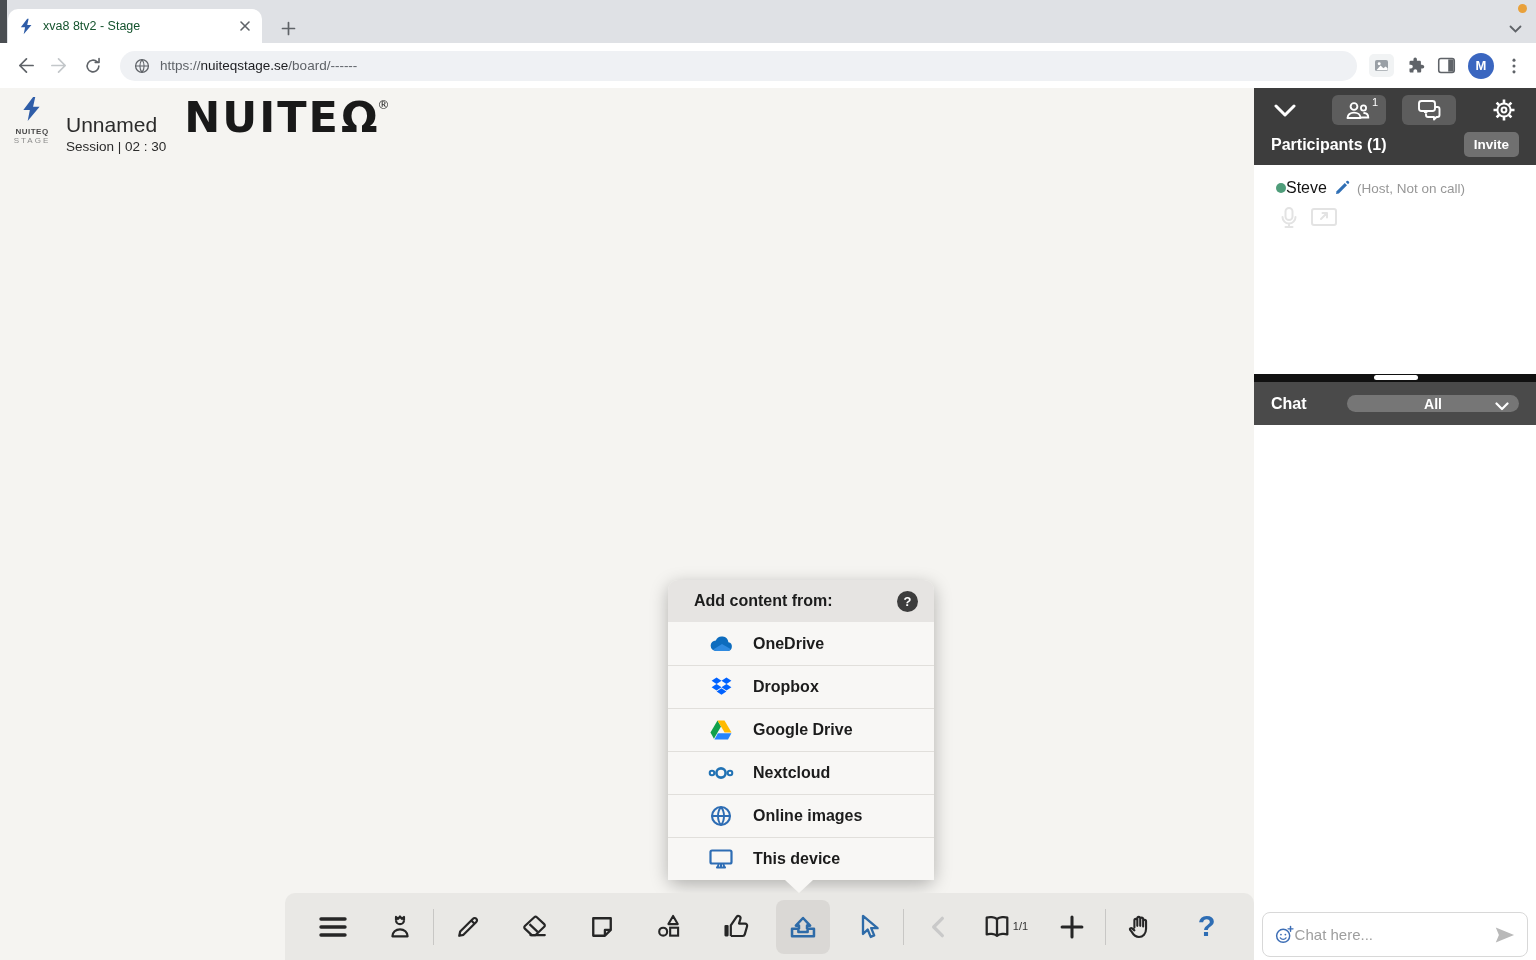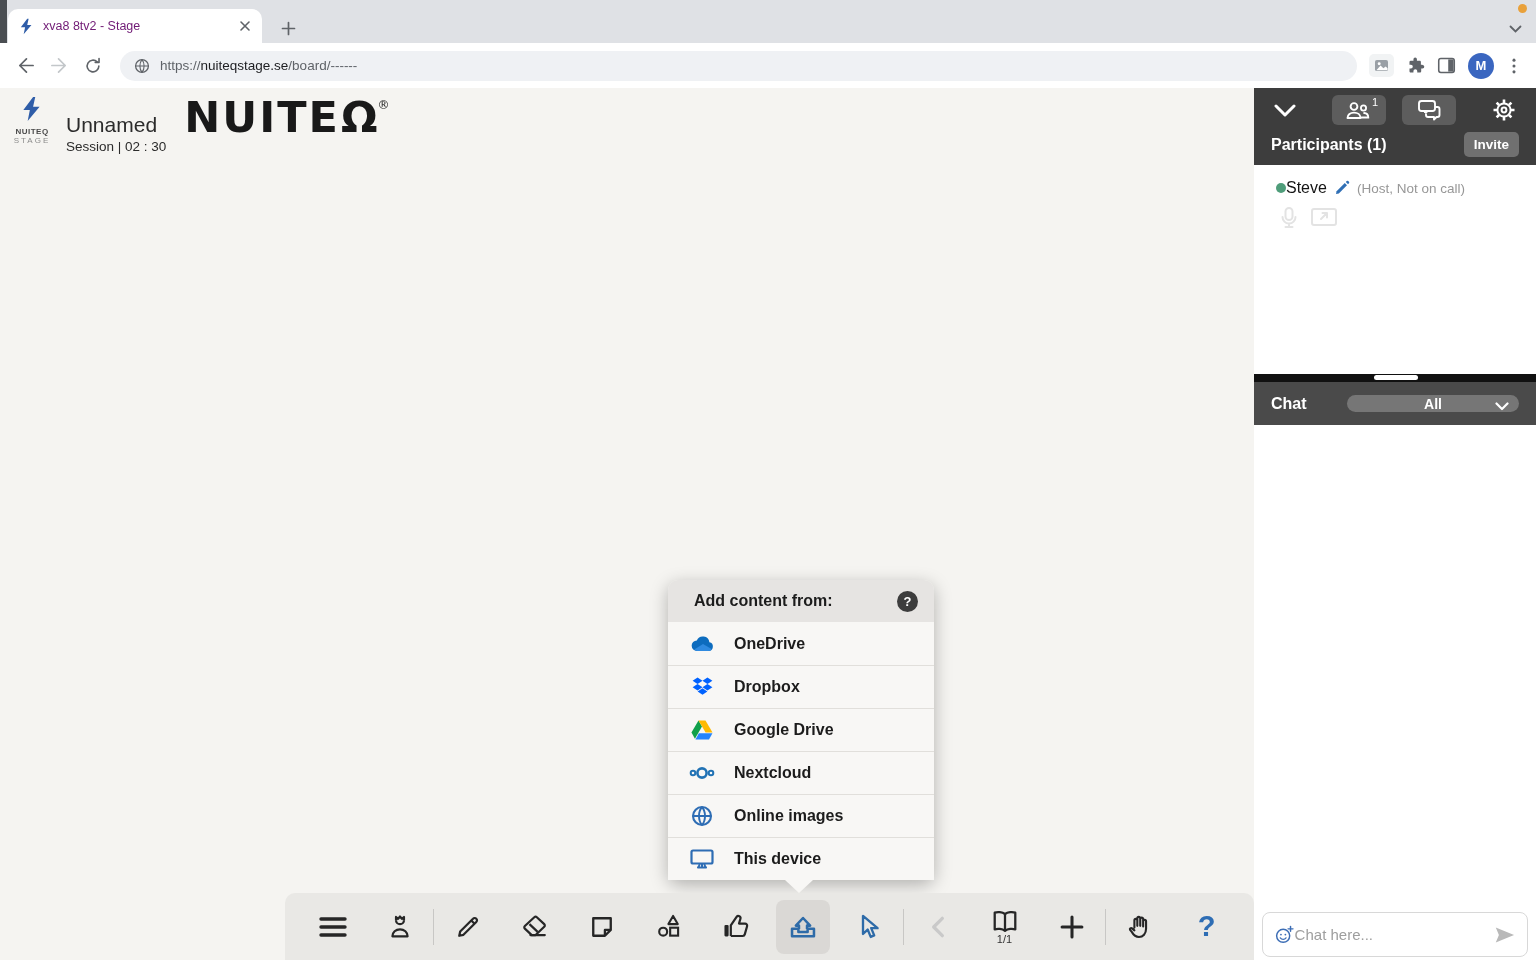--- a/index.html
+++ b/index.html
@@ -5,21 +5,21 @@
   * { margin:0; padding:0; box-sizing:border-box; }
   html,body { width:1536px; height:960px; }
   body { font-family:"Liberation Sans", sans-serif; background:#dfe1e5; overflow:hidden; }
   .screen { position:relative; width:1536px; height:960px; }
 
   
   .tabstrip { position:absolute; left:0; top:0; width:1536px; height:43px; background:#dfe1e5; }
   .window-edge { position:absolute; left:0; top:0; width:7px; height:43px; background:#4a4e52; }
   .tab { position:absolute; left:8px; top:9px; width:254px; height:34px; background:#ffffff;
          border-radius:10px 10px 0 0; display:flex; align-items:center; padding:0 10px; gap:8px; }
-  .tab-title { font-size:12.5px; color:#701a75; flex:1; white-space:nowrap; overflow:hidden; }
+  .tab-title { font-size:12.5px; color:#14532d; flex:1; white-space:nowrap; overflow:hidden; }
   .newtab-btn { position:absolute; left:276px; top:16px; width:24px; height:24px; display:flex;
                 align-items:center; justify-content:center; border-radius:50%; }
   .record-dot { position:absolute; right:9px; top:4px; width:9px; height:9px; border-radius:50%; background:#e9a13b; }
   .tab-search { position:absolute; right:14px; top:20px; }
 
   .btoolbar { position:absolute; left:0; top:43px; width:1536px; height:45px; background:#ffffff;
               display:flex; align-items:center; padding:0 10px; gap:4px; }
   .nav-btn { width:30px; height:30px; display:flex; align-items:center; justify-content:center; border-radius:50%; }
   .urlbar { flex:1; height:30px; background:#eff1f4; border-radius:15px; display:flex; align-items:center;
             padding:0 14px; gap:10px; margin:0 8px; }
@@ -47,33 +47,33 @@
   .wordmark .reg { font-size:12px; color:#191919; align-self:flex-start; margin-top:2px; }
 
   
   .popup { position:absolute; left:668px; top:492px; width:266px; border-radius:10px;
            box-shadow:0 5px 18px rgba(0,0,0,.28); }
   .popup-header { height:42px; background:#e6e4e2; border-radius:10px 10px 0 0; display:flex;
                   align-items:center; padding:0 16px 0 26px; }
   .popup-title { font-size:16px; font-weight:bold; color:#1c1c1c; flex:1; }
   .help-badge { width:21px; height:21px; border-radius:50%; background:#3d3d3d; color:#fff; font-size:13px;
                 font-weight:bold; display:flex; align-items:center; justify-content:center; }
-  .popup-item { height:43px; background:#f8f7f5; display:flex; align-items:center; padding-left:21px;
+  .popup-item { height:43px; background:#f8f7f5; display:flex; align-items:center; padding-left:40px;
                 border-top:1px solid #e1dfdb; }
   .popup-item:last-child { border-radius:0 0 10px 10px; }
   .popup-item .pi-icon { width:26px; display:flex; justify-content:center; }
   .popup-item .pi-label { font-size:16px; font-weight:bold; color:#1c1c1c; margin-left:19px; }
   .popup-tail { position:absolute; left:117px; top:100%; width:0; height:0;
                 border-left:14px solid transparent; border-right:14px solid transparent;
                 border-top:13px solid #f8f7f5; }
 
   
   .app-toolbar { position:absolute; left:285px; top:805px; width:969px; height:67px; background:#e9e8e5;
                  border-radius:10px 10px 0 0; display:flex; align-items:center; padding:0 14px; }
-  .titem { flex:1; height:67px; display:flex; flex-direction:column; align-items:center; justify-content:center; }
+  .titem { flex:1; height:67px; display:flex; flex-direction:row; align-items:center; justify-content:center; }
   .tdivider { width:1px; height:36px; background:#c8c7c5; }
   .upload-active { width:54px; height:54px; background:#dad8d5; border-radius:8px; display:flex;
                    align-items:center; justify-content:center; }
   .page-ind { font-size:11px; color:#333; margin-top:-2px; }
   .qmark { font-size:29px; font-weight:bold; color:#2e6db4; line-height:1; }
 
   
   .sidebar { position:absolute; left:1254px; top:0; width:282px; height:872px; background:#fff;
              display:flex; flex-direction:column; }
   .sb-header { background:#3d3d3d; }

